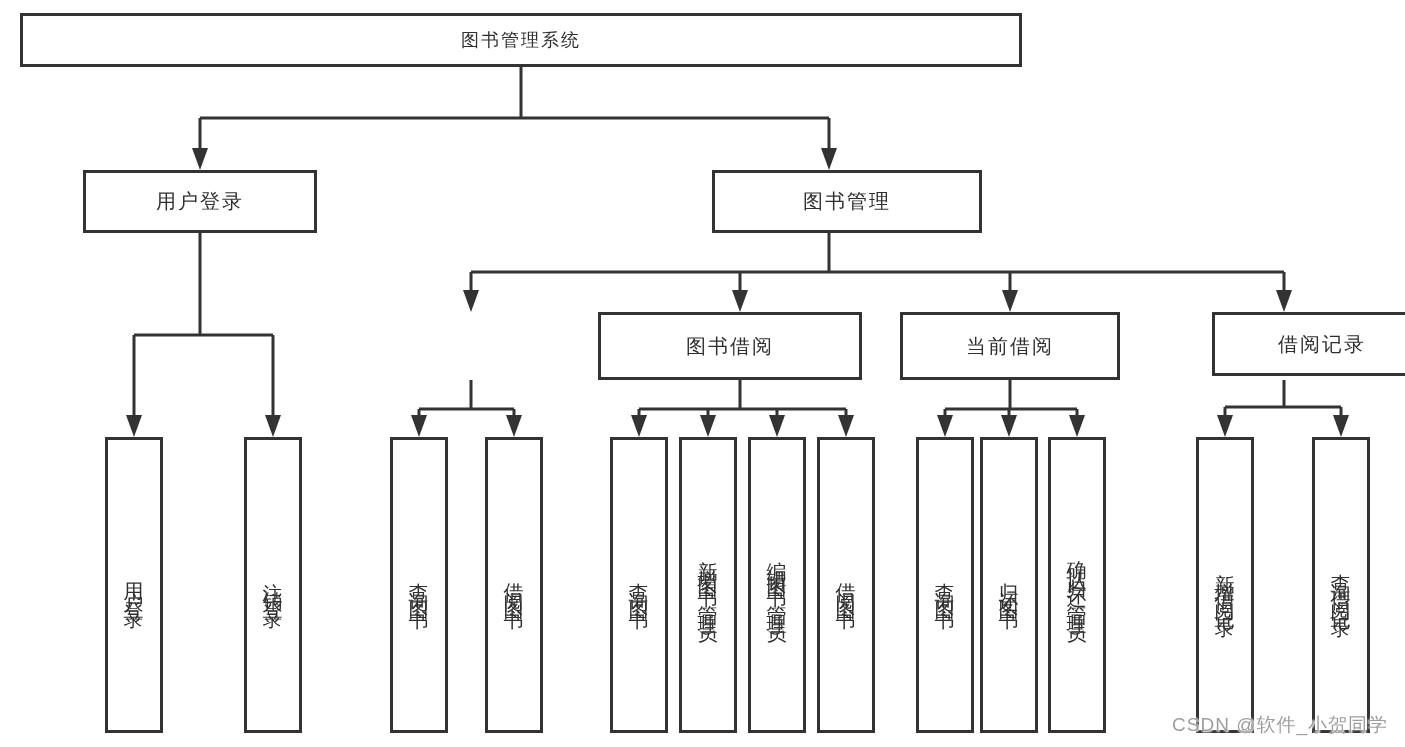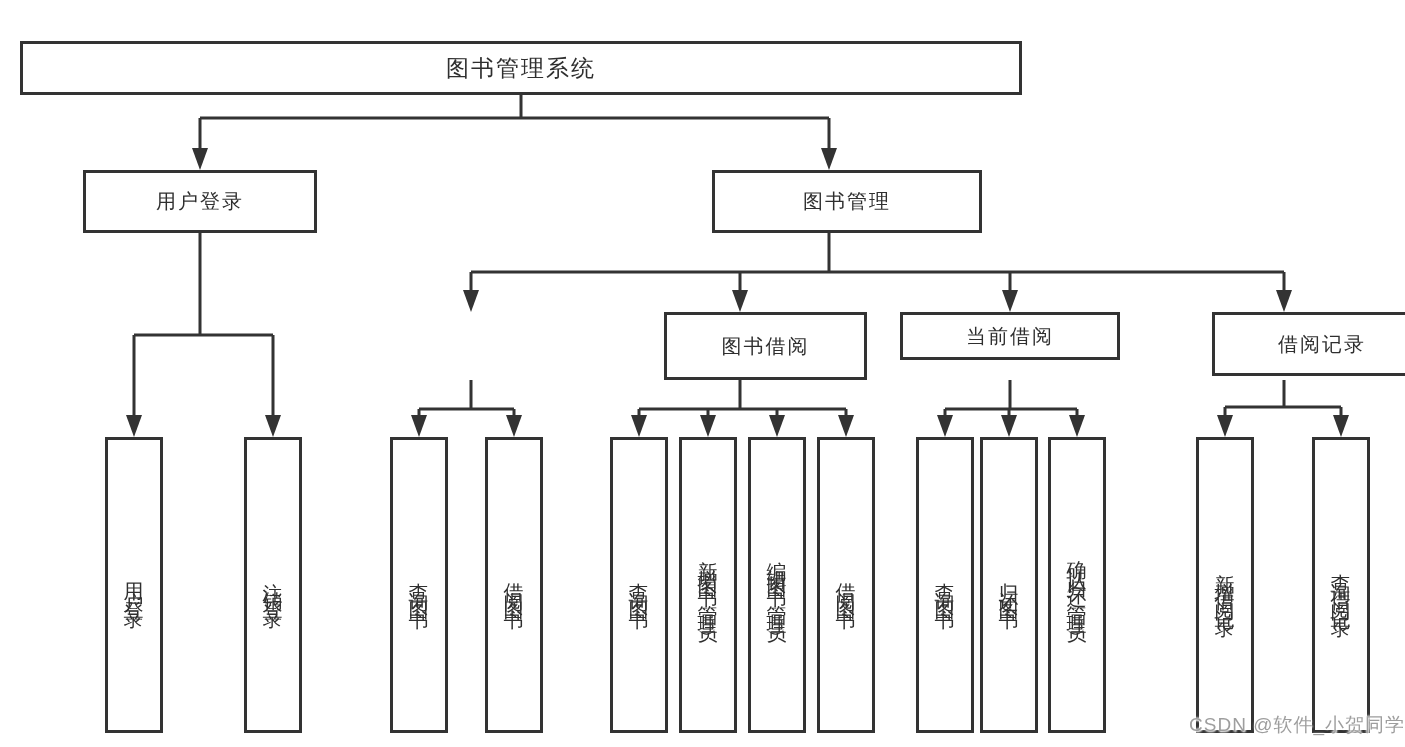--- a/index.html
+++ b/index.html
@@ -20,31 +20,31 @@
   .wires{position:absolute;left:0;top:0;width:1405px;height:747px;}
   .wires path{stroke:var(--line);stroke-width:3;fill:none;}
   .wires polygon{fill:var(--line);stroke:none;}
   .node{
     position:absolute;box-sizing:border-box;background:#fff;
     border:3px solid var(--line);
     display:flex;align-items:center;justify-content:center;
     font-size:20px;letter-spacing:2px;color:var(--text);
     z-index:2;
   }
-  .node.root{font-size:23px;margin-top:28px;}
+  .node.root{font-size:18px;}
   .node.leaf span{
     writing-mode:vertical-rl;
     text-orientation:mixed;
     letter-spacing:9px;
     line-height:1;
     font-size:20px;
     white-space:nowrap;
   }
   .watermark{
-    position:absolute;right:0;top:712px;z-index:5;
+    position:absolute;right:17px;top:712px;z-index:5;
     font-size:19px;letter-spacing:1px;color:var(--wm);
     text-shadow:0 0 3px #fff,0 0 2px #fff,1px 1px 2px #fff;
     white-space:nowrap;
   }
 </style>
 </head>
 <body>
 
 <div class="stage">
 
@@ -95,24 +95,24 @@
     <span>图书管理系统</span>
   </div>
 
   <div class="node" style="left:83px;top:170px;width:234px;height:63px">
     <span>用户登录</span>
   </div>
   <div class="node" style="left:712px;top:170px;width:270px;height:63px">
     <span>图书管理</span>
   </div>
 
-  <div class="node" style="left:664px;top:312px;width:203px;height:68px">
+  <div class="node" style="left:598px;top:312px;width:264px;height:68px">
     <span>图书借阅</span>
   </div>
-  <div class="node" style="left:900px;top:312px;width:220px;height:48px">
+  <div class="node" style="left:900px;top:312px;width:220px;height:68px">
     <span>当前借阅</span>
   </div>
   <div class="node" style="left:1212px;top:312px;width:220px;height:64px">
     <span>借阅记录</span>
   </div>
 
   <div class="node leaf" style="left:105px;top:437px;width:58px;height:296px">
     <span>用户登录</span>
   </div>
   <div class="node leaf" style="left:244px;top:437px;width:58px;height:296px">

